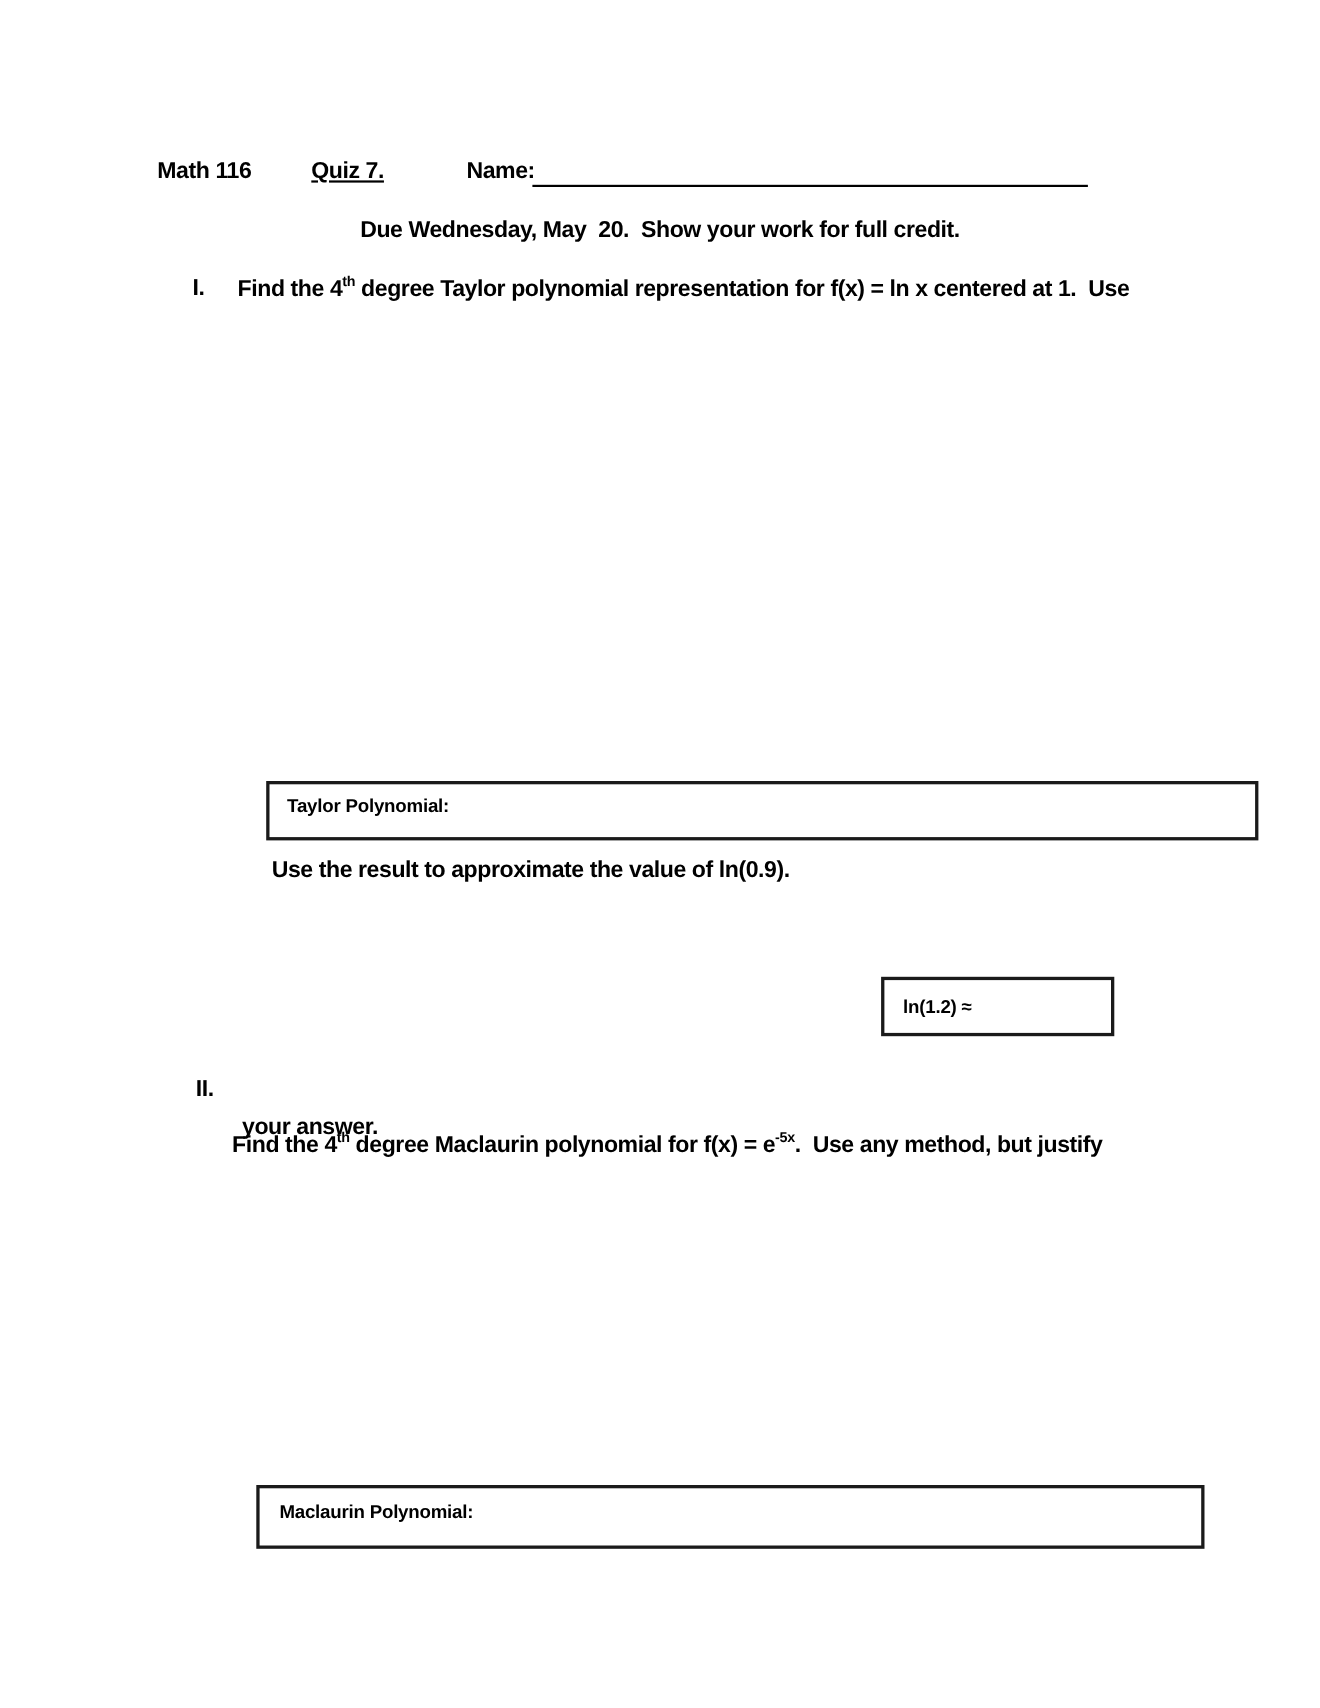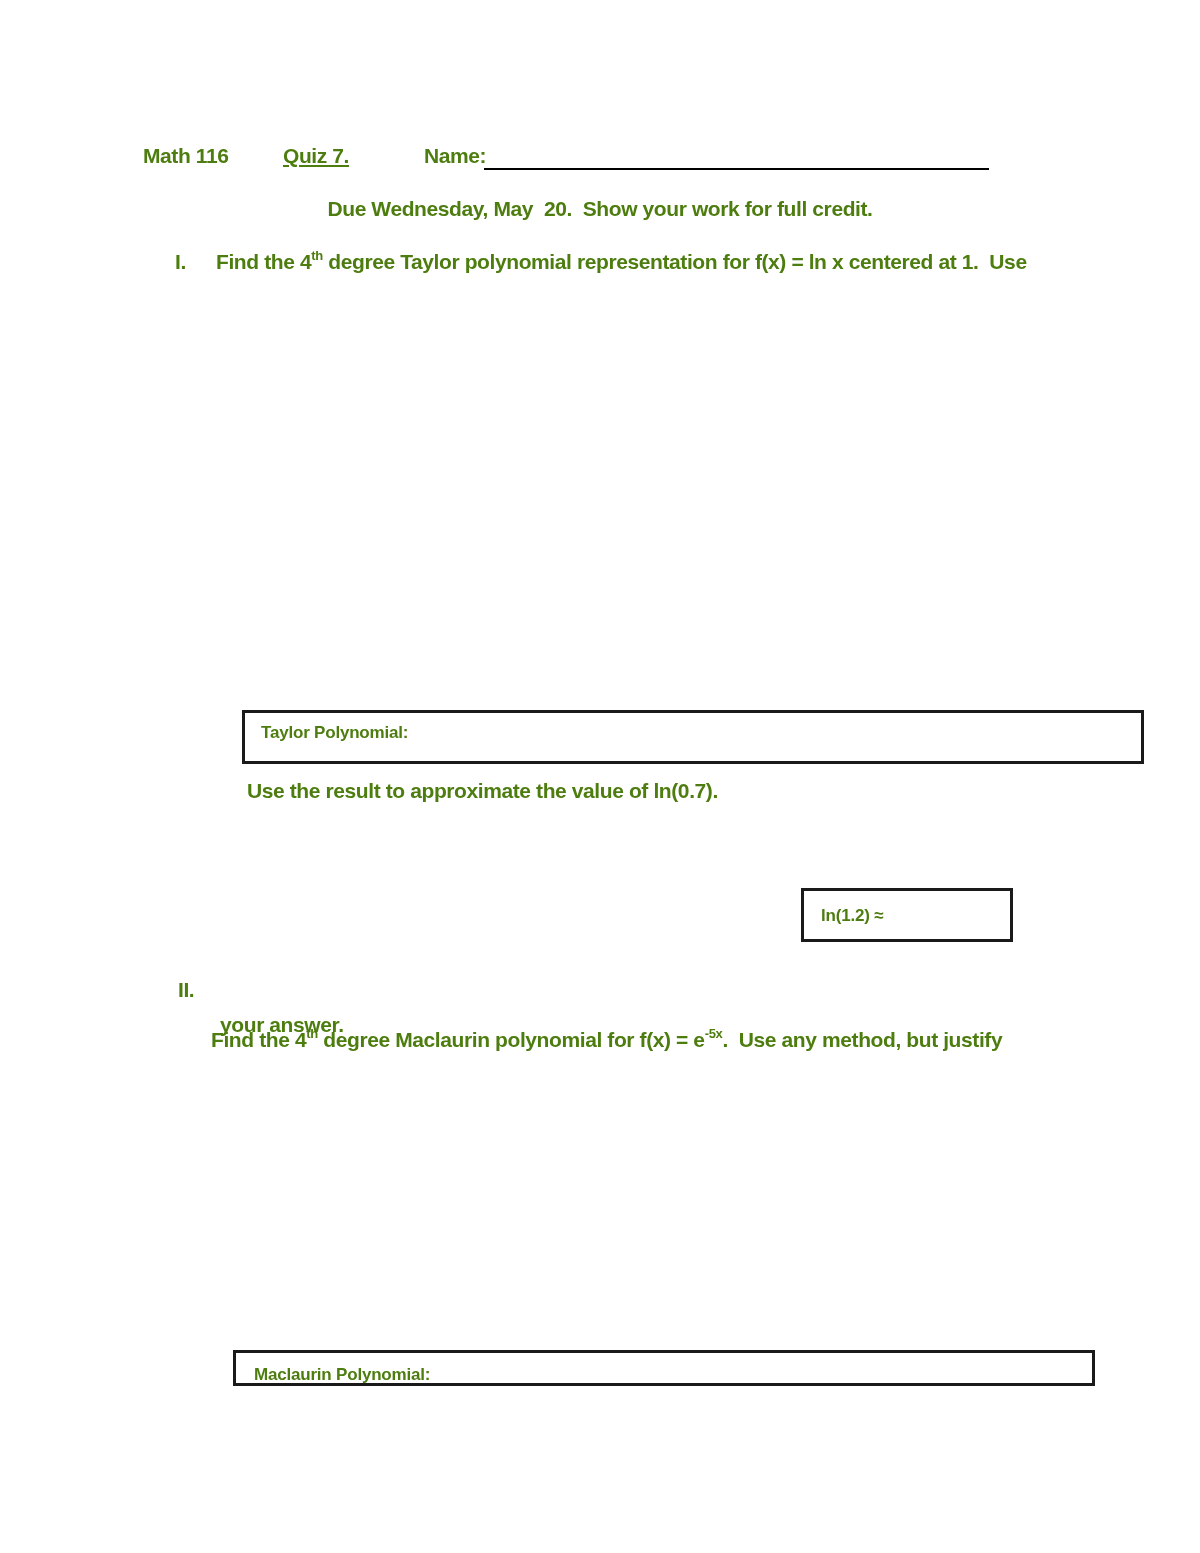--- a/index.html
+++ b/index.html
@@ -7,21 +7,21 @@
     padding: 0;
     background: #ffffff;
   }
   .page {
     position: relative;
     width: 1200px;
     height: 1553px;
     background: #ffffff;
     font-family: "Liberation Sans", sans-serif;
     font-weight: 700;
-    color: #4d7c0f;
+    color: #000000;
     overflow: hidden;
   }
   .abs { position: absolute; }
   .txt {
     font-size: 21px;
     letter-spacing: -0.4px;
     white-space: pre;
     line-height: 1.25;
   }
   .header-item { top: 143px; }
@@ -52,21 +52,21 @@
   }
   .box-label {
     font-size: 17px;
     letter-spacing: -0.2px;
     white-space: pre;
   }
   .taylor-box { left: 242px; top: 710px; width: 902px; height: 54px; }
   .taylor-box .box-label { position: absolute; left: 16px; top: 10px; }
   .ln-box { left: 801px; top: 888px; width: 212px; height: 54px; padding-left: 44px; }
   .ln-box .box-label { position: absolute; left: 17px; top: 15px; }
-  .maclaurin-box { left: 233px; top: 1350px; width: 862px; height: 36px; }
+  .maclaurin-box { left: 233px; top: 1350px; width: 862px; height: 58px; }
   .maclaurin-box .box-label { position: absolute; left: 18px; top: 12px; }
 </style>
 </head>
 <body>
 
 <div class="page">
 
   <div class="abs txt header-item" style="left:143px;">Math 116</div>
   <div class="abs txt header-item" style="left:283px;text-decoration:underline;">Quiz 7.</div>
   <div class="abs txt header-item" style="left:424px;">Name:</div>
@@ -74,21 +74,21 @@
 
   <div class="abs txt due-line">Due Wednesday, May  20.  Show your work for full credit.</div>
 
   <div class="abs txt" style="left:175px; top:249px;">I.</div>
   <div class="abs txt" style="left:216px; top:249px;"><span>Find the 4</span><sup class="sp">th</sup><span> degree Taylor polynomial representation for f(x) = ln x centered at 1.  Use</span></div>
 
   <div class="abs answer-box taylor-box">
     <span class="box-label">Taylor Polynomial:</span>
   </div>
 
-  <div class="abs txt" style="left:247px; top:778px;">Use the result to approximate the value of ln(0.7).</div>
+  <div class="abs txt" style="left:247px; top:778px;">Use the result to approximate the value of ln(0.9).</div>
 
   <div class="abs answer-box ln-box">
     <span class="box-label">ln(1.2) ≈</span>
   </div>
 
   <div class="abs txt" style="left:178px; top:977px;">II.</div>
   <div class="abs txt" style="left:211px; top:1027px;"><span>Find the 4</span><sup class="sp">th</sup><span> degree Maclaurin polynomial for f(x) = e</span><sup class="sp">-5x</sup><span>.  Use any method, but justify</span></div>
   <div class="abs txt" style="left:220px; top:1012px;text-align:right;">your answer.</div>
 
   <div class="abs answer-box maclaurin-box">

